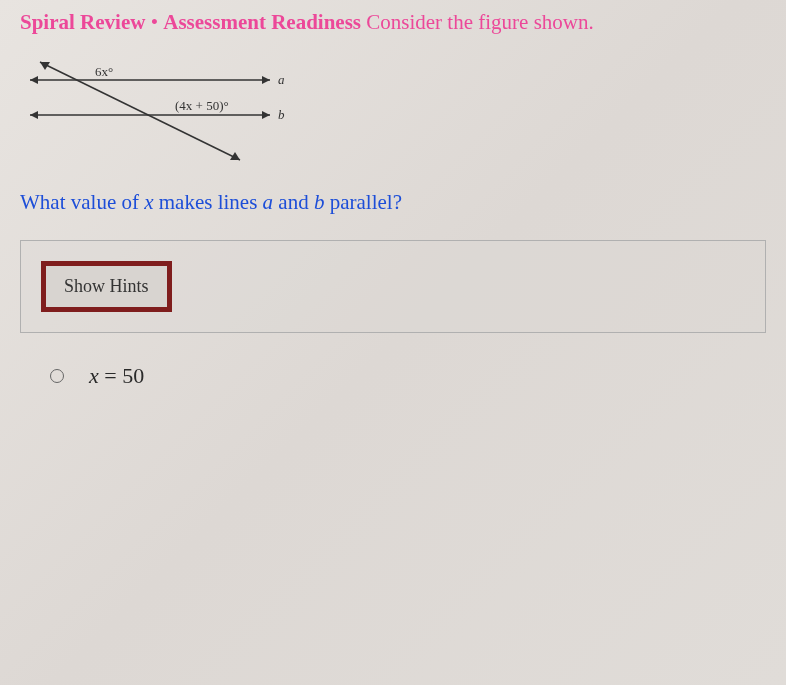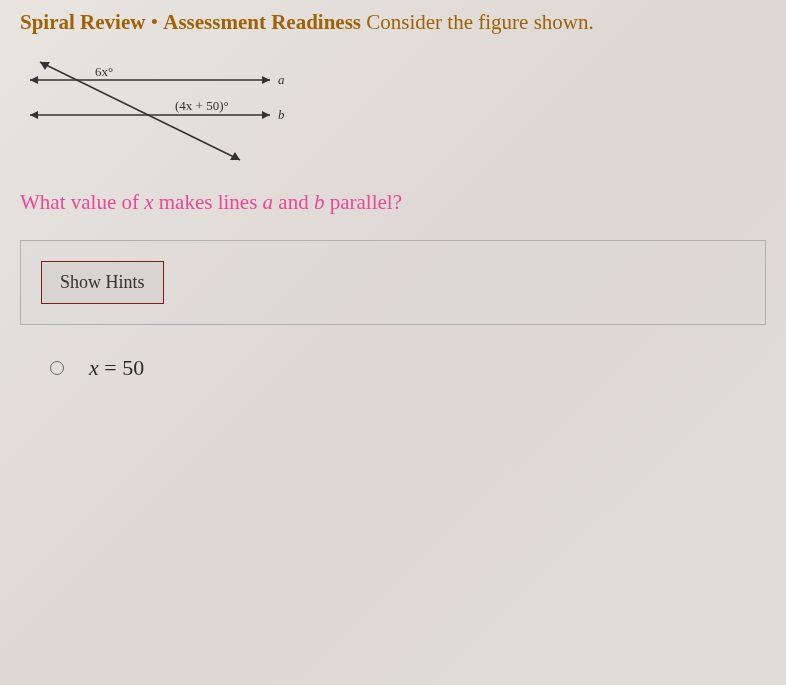--- a/index.html
+++ b/index.html
@@ -11,49 +11,49 @@
       font-family: Georgia, 'Times New Roman', serif;
       background: linear-gradient(135deg, #e8e4e0 0%, #ddd8d4 50%, #e0dcd8 100%);
       width: 786px;
       height: 685px;
       padding: 10px 20px;
       color: #2a2a2a;
     }
     .header {
       font-size: 21px;
       margin-bottom: 15px;
-      color: #a16207;
+      color: #ec4899;
     }
     .header .bold {
       font-weight: bold;
     }
     .figure {
       margin: 15px 0 20px 0;
       position: relative;
       width: 300px;
       height: 120px;
     }
     .question {
       font-size: 21px;
       margin: 20px 0 25px 0;
-      color: #ec4899;
+      color: #1d4ed8;
     }
     .question .var {
       font-style: italic;
       font-family: 'Times New Roman', serif;
     }
     .hints-box {
       border: 1px solid #b0b0b0;
       padding: 20px;
       margin-bottom: 30px;
       background: rgba(220, 216, 212, 0.3);
     }
     .show-hints-btn {
       background: #d8d4d0;
-      border: 1px solid #7f1d1d;
+      border: 5px solid #7f1d1d;
       padding: 10px 18px;
       font-size: 18px;
       font-family: Georgia, serif;
       color: #333;
       cursor: pointer;
     }
     .options {
       padding-left: 30px;
       text-align: center;
     }

